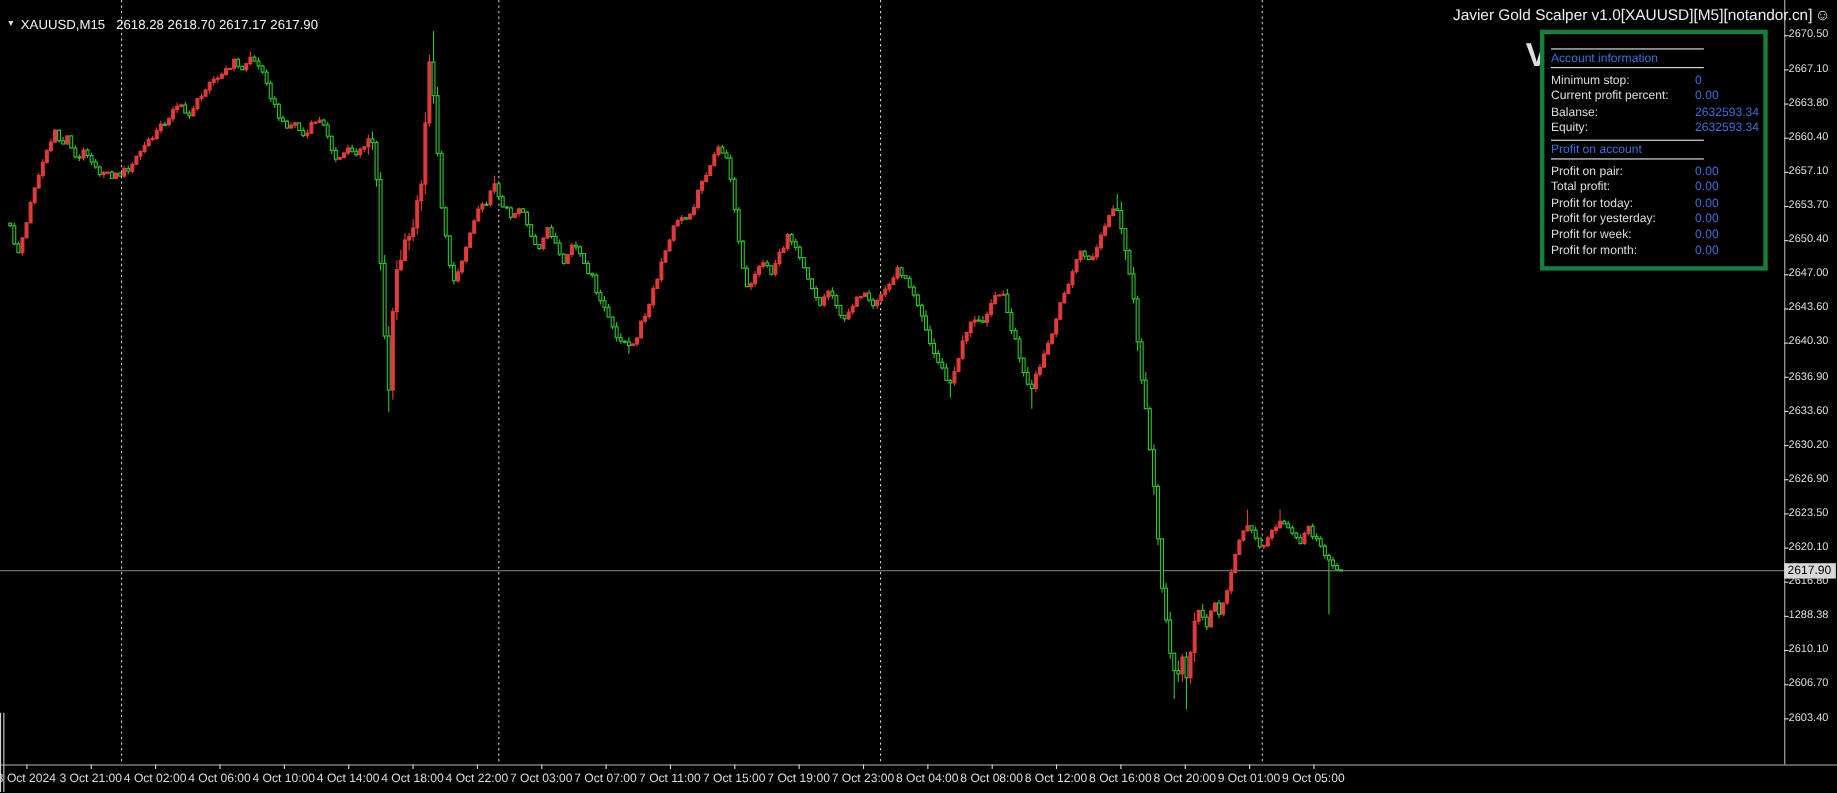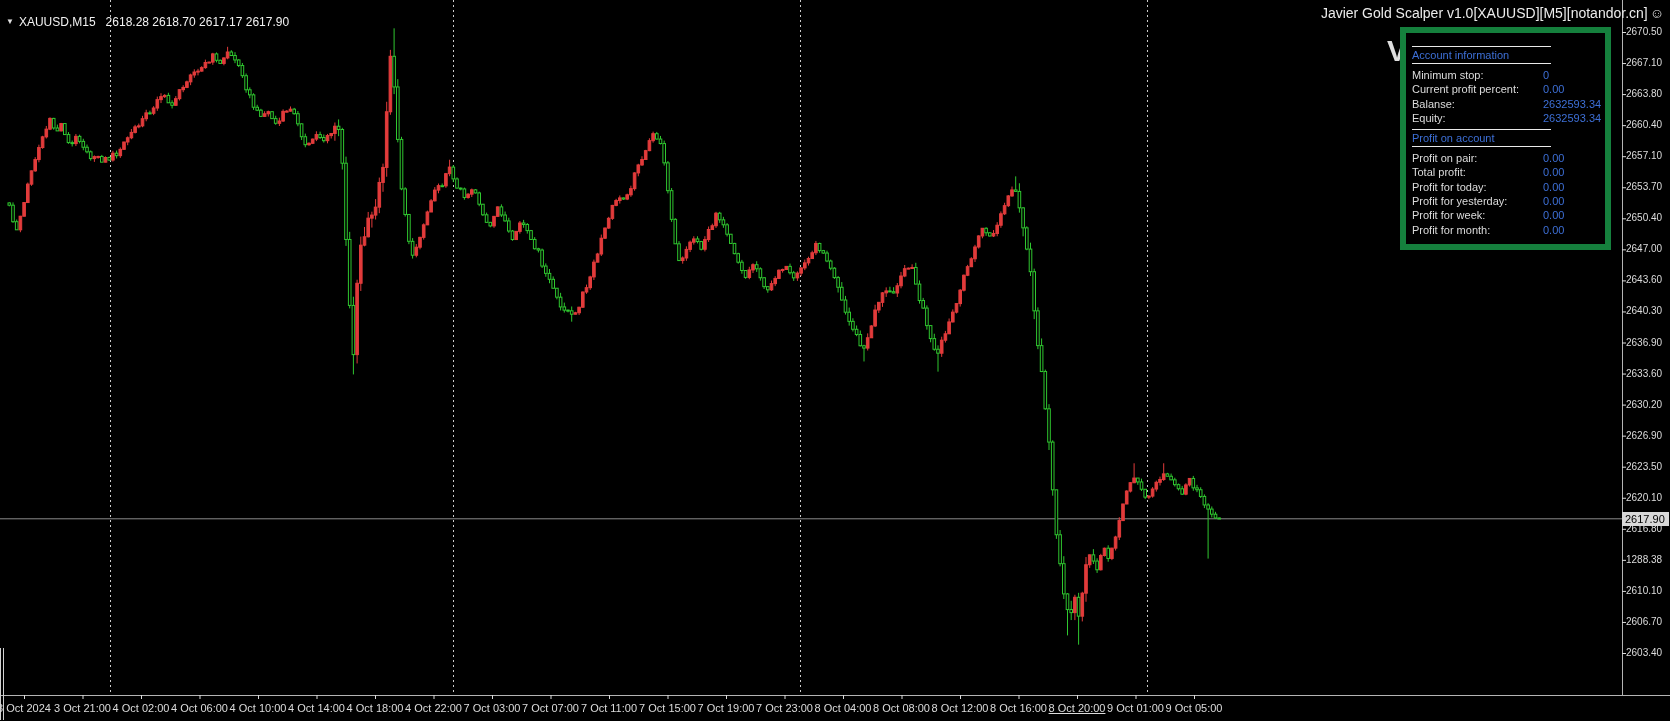--- a/index.html
+++ b/index.html
@@ -6,21 +6,21 @@
   .screen{position:relative;width:1670px;height:721px;background:#000;overflow:hidden;
           font-family:"Liberation Sans",sans-serif;color:#dcdcdc;}
   #plot{position:absolute;left:0;top:0;z-index:1;}
   .quote{position:absolute;left:6px;top:4px;font-size:12px;color:#f2f2f2;z-index:3;white-space:nowrap;margin-top:11px;}
   .quote .arr{font-size:8px;vertical-align:2px;margin-right:5px;color:#e0e0e0;}
   .quote .ohlc{margin-left:10px;}
   .ea-title{position:absolute;top:5px;right:6px;font-size:14px;color:#ececec;z-index:6;white-space:nowrap;}
   .ea-title .smiley{margin-left:2px;}
   .watermark{position:absolute;left:1387px;top:34px;font-size:30px;font-weight:bold;color:#dedede;z-index:4;}
   .panel{position:absolute;left:1400px;top:27px;width:199px;height:211px;background:#000;
-         border:6px solid #15803d;z-index:5;font-size:11px;}
+         border:4px solid #15803d;z-index:5;font-size:11px;}
   .panel-inner{position:relative;padding:13px 6px 0 6px;}
   .sepline{height:1px;background:#e9e9e9;width:139px;}
   .pheading{color:var(--blue);height:15px;line-height:15px;margin-top:1px;}
   .hsep{margin-bottom:4px;}
   .s2sep{margin-top:4px;}
   .prow{position:relative;height:14.3px;line-height:14.3px;color:#dcdcdc;white-space:nowrap;}
   .pvalue{position:absolute;left:131px;color:var(--blue);}
   .price-axis{position:absolute;left:1622px;top:0;width:48px;height:695px;z-index:2;}
   .axis-plabel{position:absolute;left:4px;font-size:10px;line-height:12px;color:#dcdcdc;white-space:nowrap;}
   .ptag{position:absolute;left:0;width:44px;height:14px;background:var(--tagbg);color:#000;
@@ -1468,18 +1468,18 @@
       <div class="tlabel" style="left: 492px;">7 Oct 03:00</div>
       <div class="tlabel" style="left: 550.5px;">7 Oct 07:00</div>
       <div class="tlabel" style="left: 609px;">7 Oct 11:00</div>
       <div class="tlabel" style="left: 667.5px;">7 Oct 15:00</div>
       <div class="tlabel" style="left: 726px;">7 Oct 19:00</div>
       <div class="tlabel" style="left: 784.5px;">7 Oct 23:00</div>
       <div class="tlabel" style="left: 843px;">8 Oct 04:00</div>
       <div class="tlabel" style="left: 901.5px;">8 Oct 08:00</div>
       <div class="tlabel" style="left: 960px;">8 Oct 12:00</div>
       <div class="tlabel" style="left: 1018.5px;">8 Oct 16:00</div>
-      <div class="tlabel" style="left: 1077px; text-decoration: underline;">8 Oct 20:00</div>
+      <div class="tlabel" style="left: 1077px;">8 Oct 20:00</div>
       <div class="tlabel" style="left: 1135.5px;">9 Oct 01:00</div>
       <div class="tlabel" style="left: 1194px;">9 Oct 05:00</div>
     </div>
 
 </div>
 
 </body></html>

